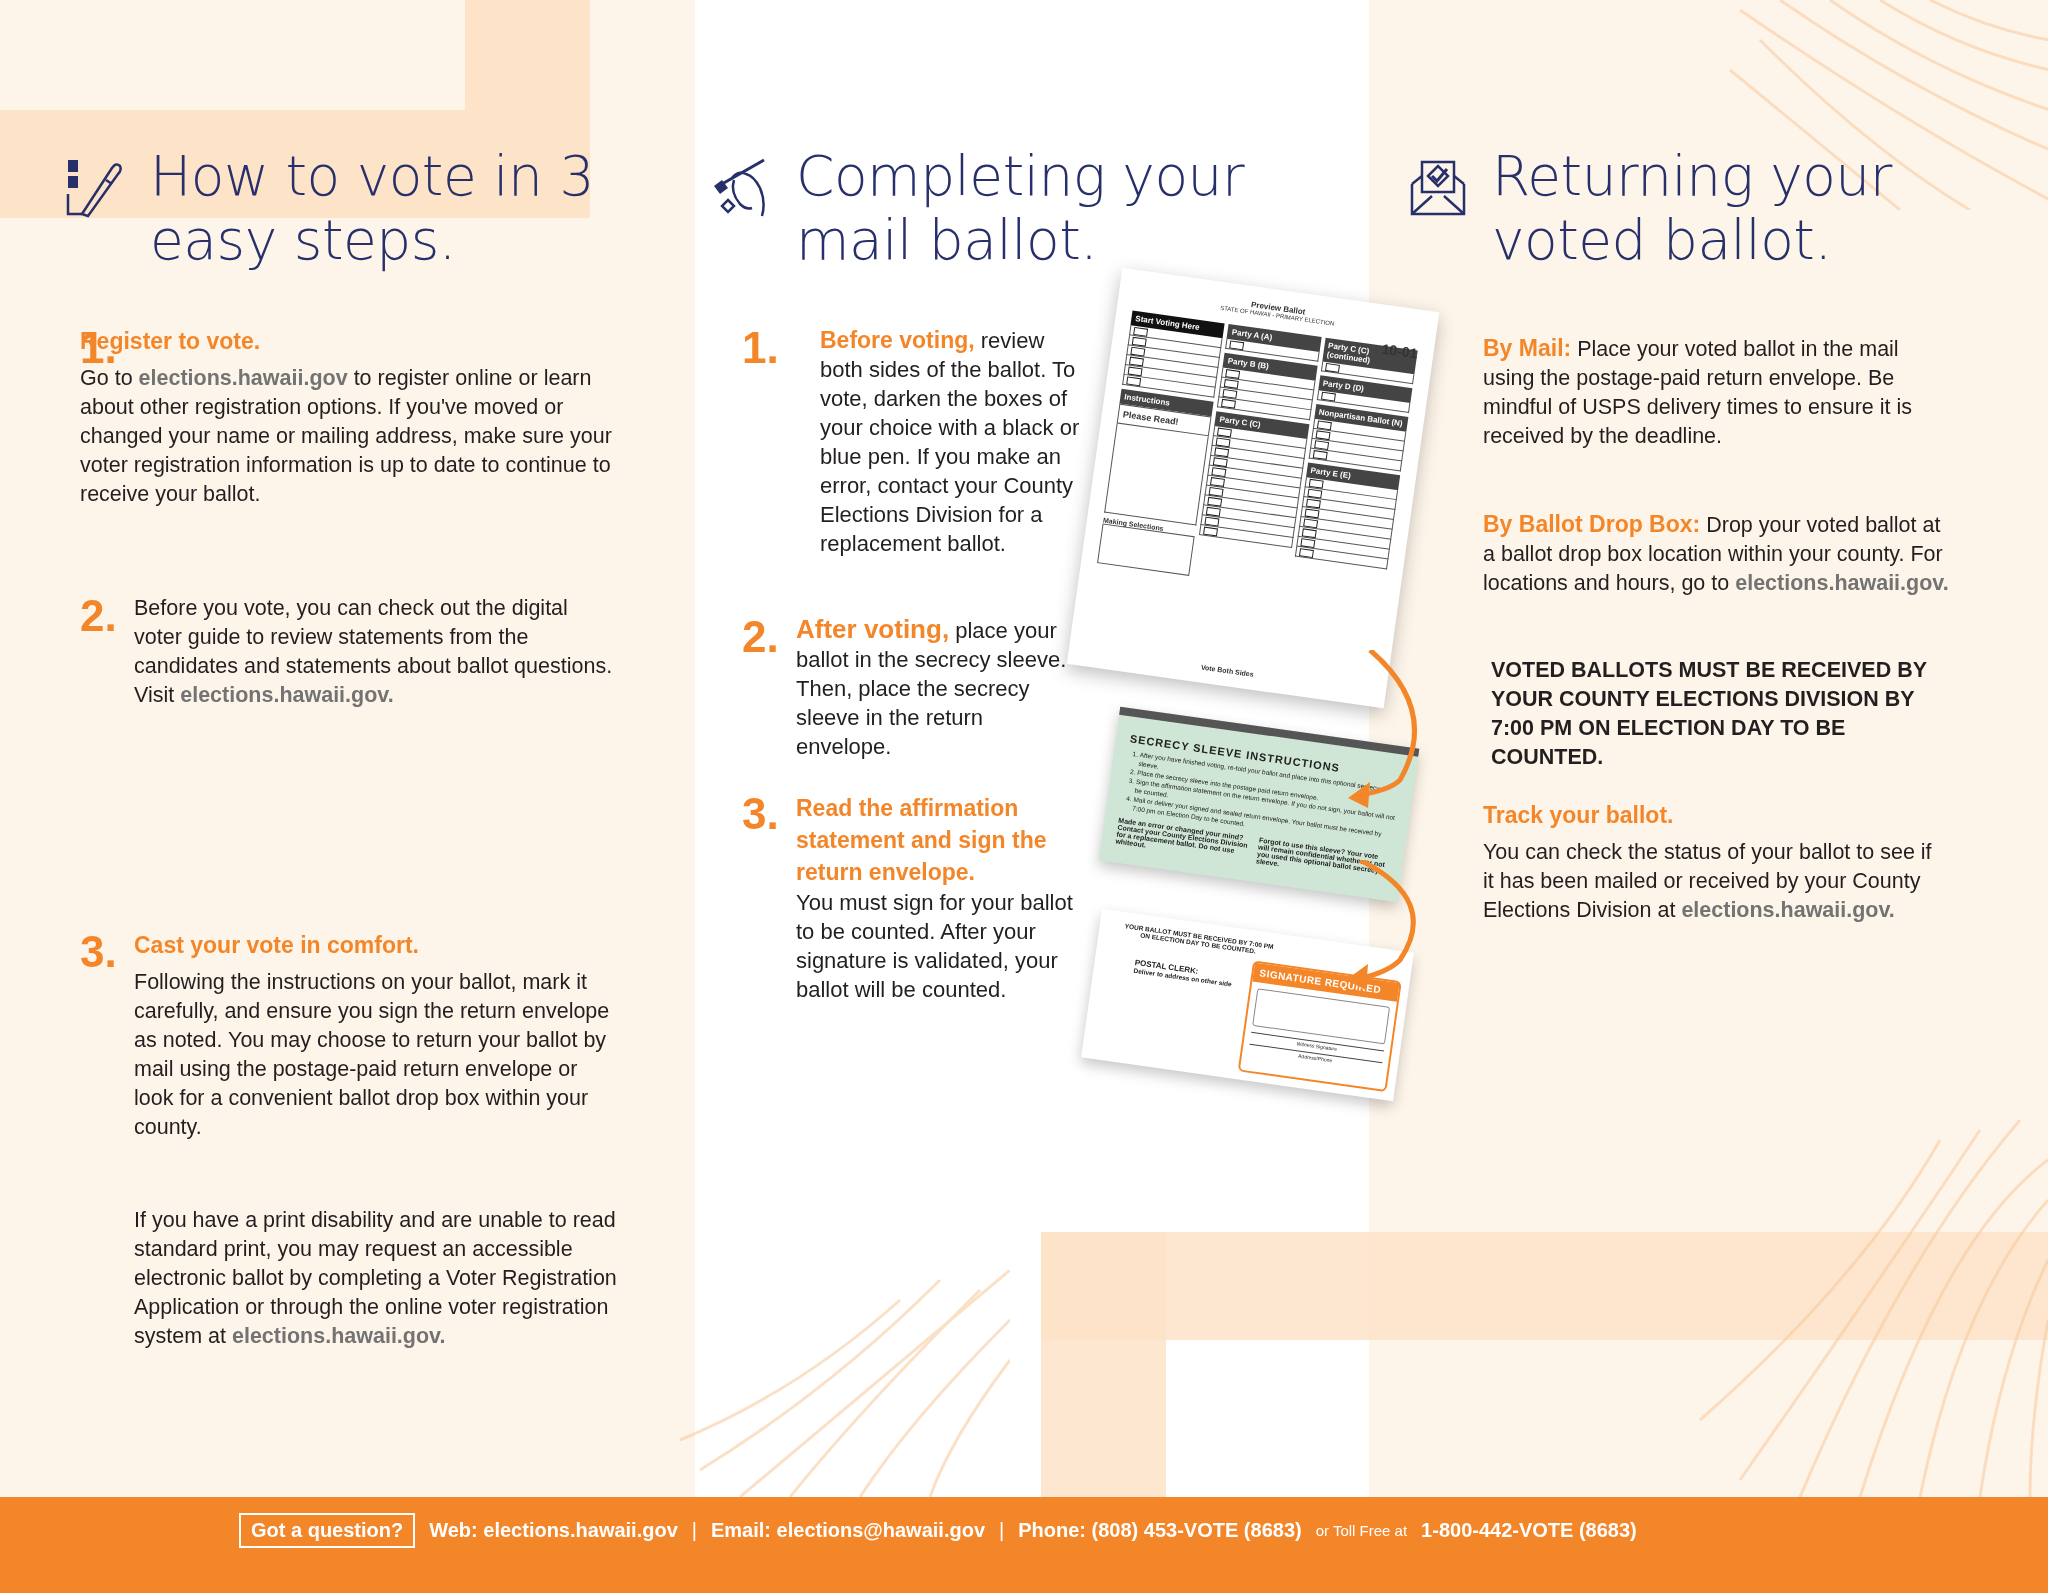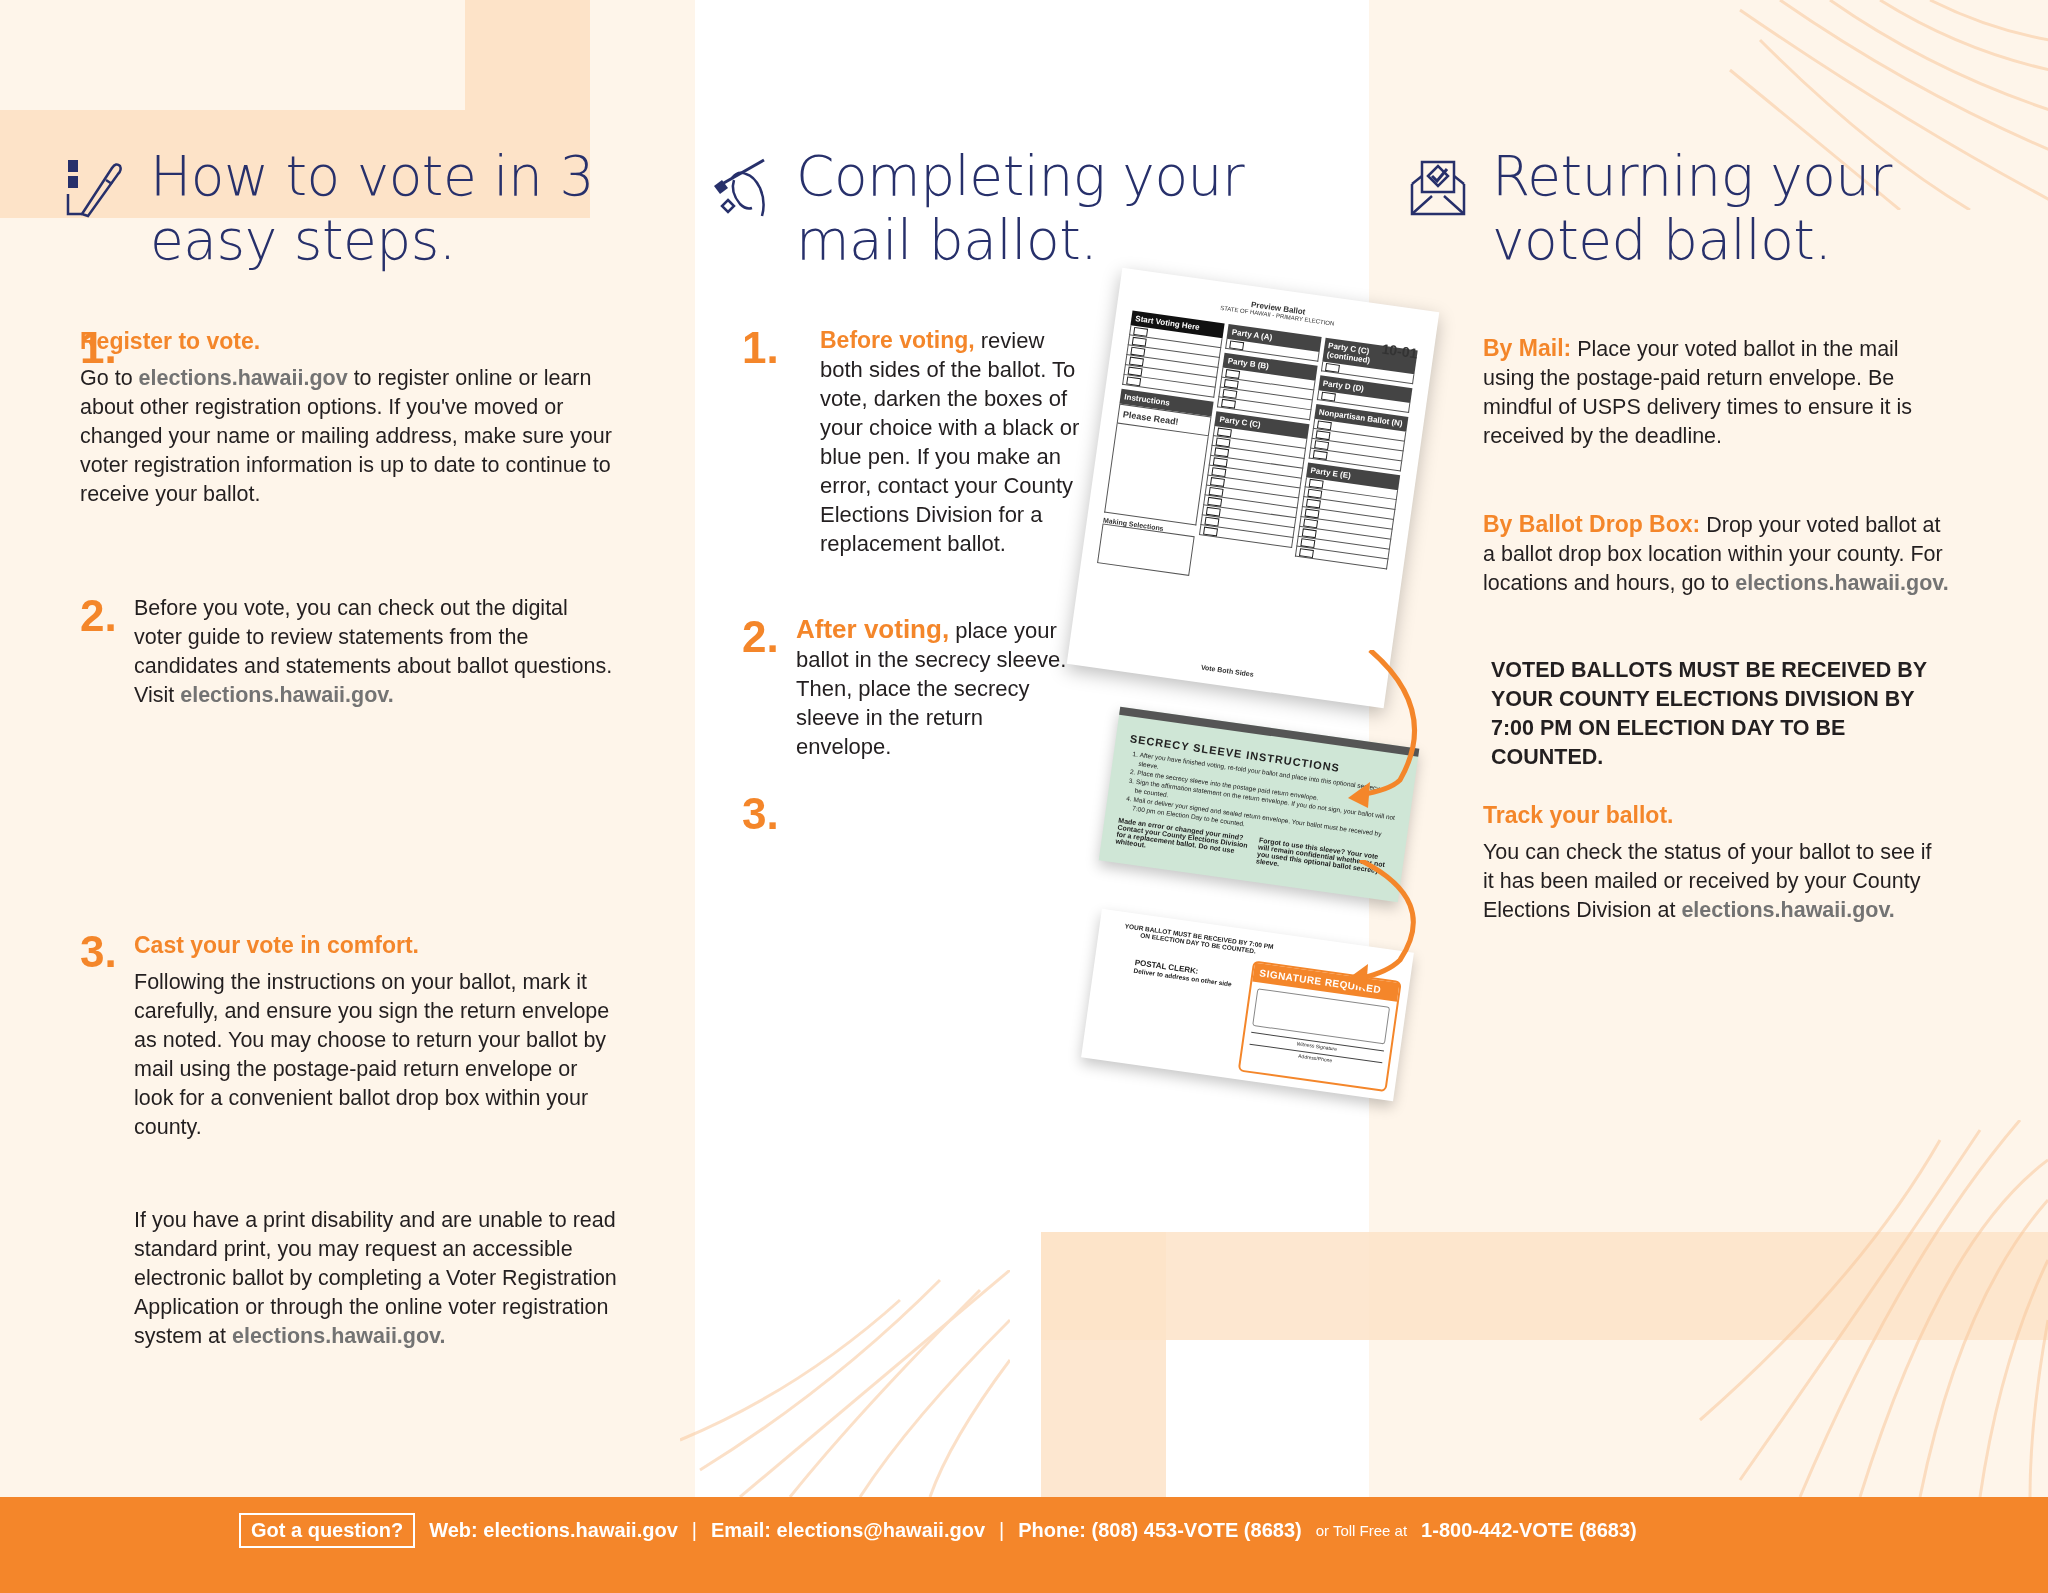--- a/index.html
+++ b/index.html
@@ -258,20 +258,24 @@
 
 <div class="step" style="left:742px;top:615px;width:340px;">
   <span class="num" style="left:0;top:0;">2.</span>
   <p class="body-text" style="margin-left:54px;font-size:22px;">
     <span class="orange" style="font-size:26px;">After voting,</span><span> place your ballot in the secrecy sleeve. Then, place the secrecy sleeve in the return envelope.</span>
   </p>
 </div>
 
 <div class="step" style="left:742px;top:792px;width:340px;">
   <span class="num" style="left:0;top:0;">3.</span>
+  <div style="margin-left:54px;">
+    <div class="orange" style="font-size:23px;line-height:32px;">Read the affirmation statement and sign the return envelope.</div>
+    <p class="body-text" style="font-size:22px;">You must sign for your ballot to be counted. After your signature is validated, your ballot will be counted.</p>
+  </div>
 </div>
 
 <div class="ballot-sheet">
   <div class="b-title">Preview Ballot</div>
   <div class="b-sub">STATE OF HAWAII - PRIMARY ELECTION</div>
   <div class="b-num">10-01</div>
   <div class="ballot-cols">
     <div class="ballot-col">
       <div class="b-head black">Start Voting Here</div>
       <div class="b-row"></div>

